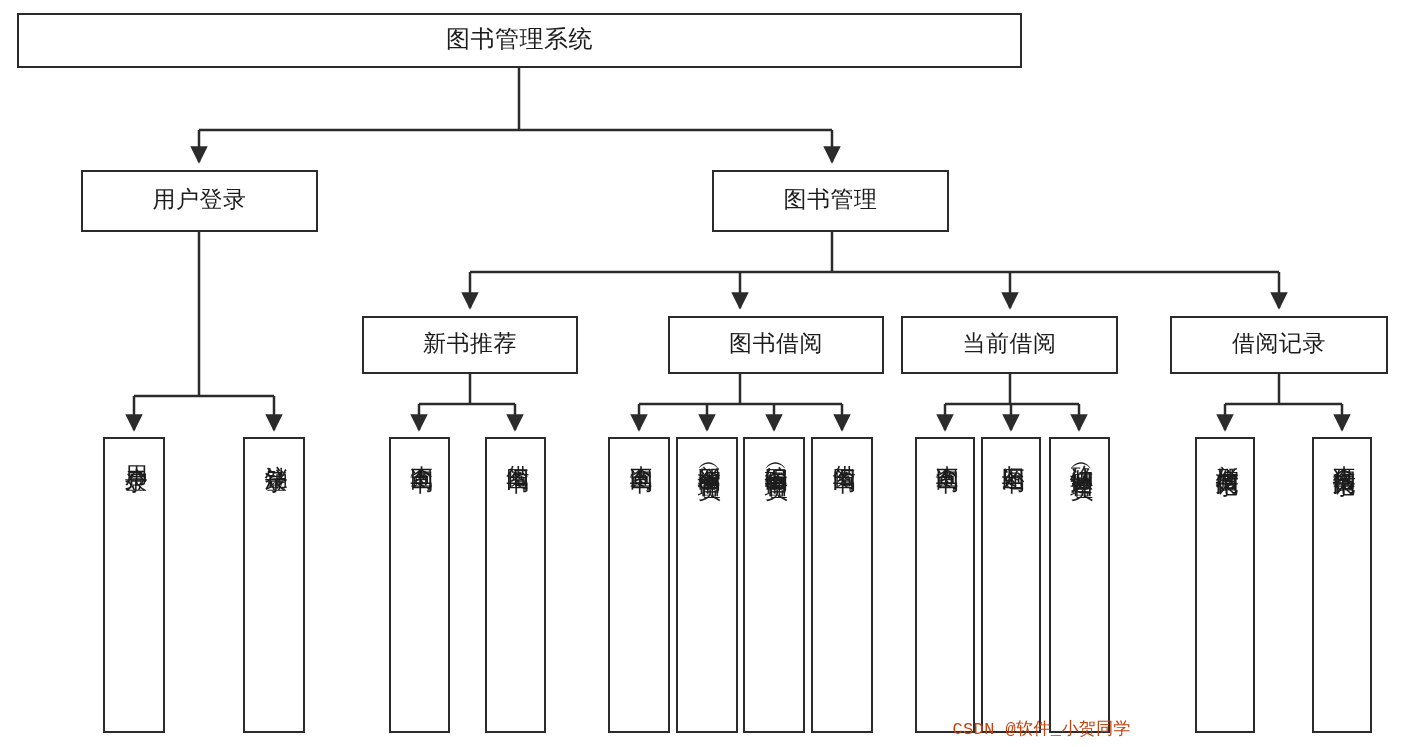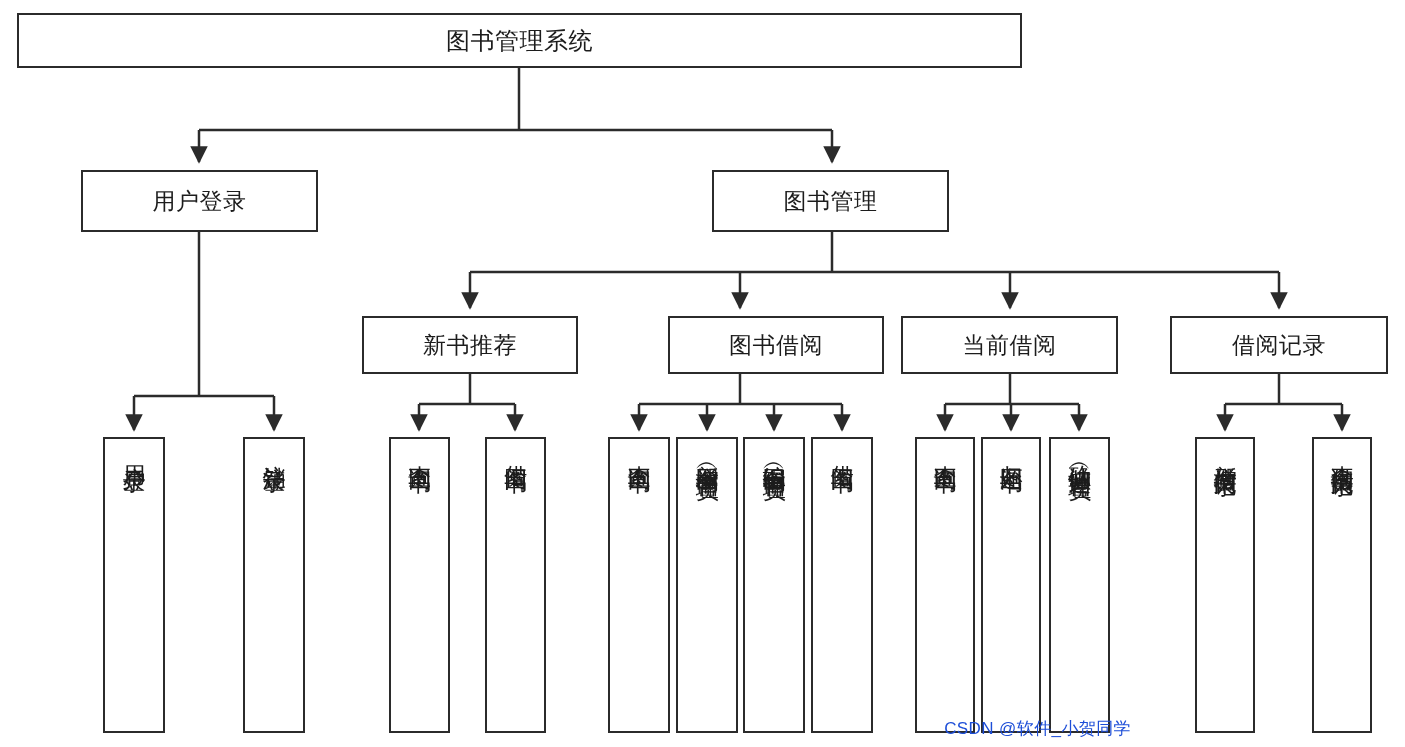--- a/index.html
+++ b/index.html
@@ -11,20 +11,21 @@
     width: 1405px;
     height: 747px;
     font-family: "Liberation Sans", "DejaVu Sans", sans-serif;
     overflow: hidden;
   }
   #diagram-root {
     position: relative;
     width: 1139px;
     height: 747px;
     background: #ffffff;
+    font-family: Liberation Mono, monospace;
   }
   svg.connectors {
     position: absolute;
     left: 0;
     top: 0;
     width: 1405px;
     height: 747px;
     pointer-events: none;
   }
   .node {
@@ -60,21 +61,21 @@
     letter-spacing: 2px;
   }
   .node.root .label {
     font-size: 24px;
   }
   .watermark {
     position: absolute;
     right: 8px;
     bottom: 7px;
     font-size: 17px;
-    color: #1d4ed8;
+    color: #c2410c;
     letter-spacing: 0.4px;
     user-select: none;
     white-space: nowrap;
   }
 </style>
 </head>
 <body>
 
 <div id="diagram-root">
 

